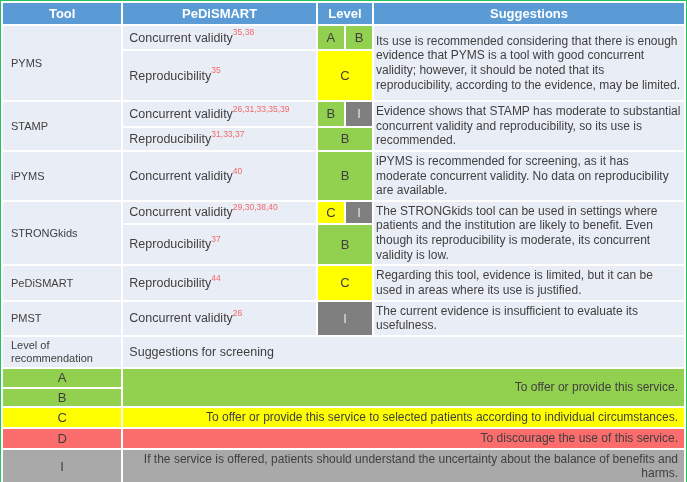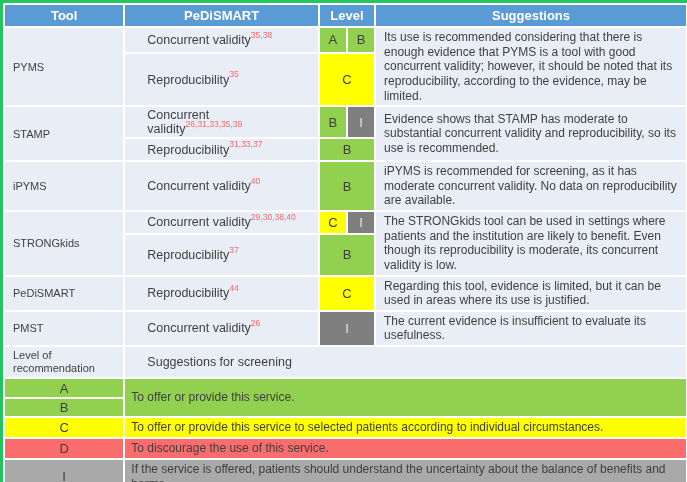--- a/index.html
+++ b/index.html
@@ -4,38 +4,38 @@
 <style>
   html,body{margin:0;padding:0;background:#ffffff;}
   body{
     width:687px;height:482px;
     font-family:"Liberation Sans", sans-serif;
     color:#3f3f3f;
   }
   .table-wrap{
     width:687px;height:482px;
     box-sizing:border-box;
-    border:3px solid #22c55e;
+    border:1px solid #22c55e;
     background:#ffffff;
   }
   table{
     border-collapse:separate;
     border-spacing:2px;
     table-layout:fixed;
     width:685px;
     background:#ffffff;
   }
   col.c-tool{width:118px;}
   col.c-feat{width:192px;}
   col.c-lvl1{width:26px;}
   col.c-lvl2{width:26px;}
   col.c-sugg{width:309px;}
   td,th{
     background:#e9edf5;
-    padding:1px 22px;
+    padding:1px 6px;
     vertical-align:middle;
     font-size:12.5px;
     overflow:hidden;
   }
   th.hdr{
     background:#5b9bd5;
     color:#ffffff;
     font-weight:bold;
     font-size:13px;
     text-align:center;
@@ -52,36 +52,37 @@
     letter-spacing:0;
   }
   td.lvl{
     text-align:center;
     font-size:13px;
     padding:1px 2px;
   }
   td.sugg{
     font-size:12px;
     line-height:1.22;
-    padding:2px 8px;
+    padding:2px 2px;
     vertical-align:middle;
   }
   .bg-green{background:#92d050;}
   .bg-yellow{background:#ffff00;}
   .bg-dgray{background:#7f7f7f;color:#e3e3e3;}
   .bg-lgray{background:#a9a9a9;}
   .bg-red{background:#fb6c6c;}
   td.legend-grade{
     text-align:center;
     font-size:13px;
   }
   td.legend-text{
     font-size:12px;
     line-height:1.22;
     padding:2px 6px;
+    text-align:right;
   }
 </style>
 </head>
 <body>
 
 <div class="table-wrap">
 <table>
   <colgroup>
     <col class="c-tool">
         <col class="c-feat">

